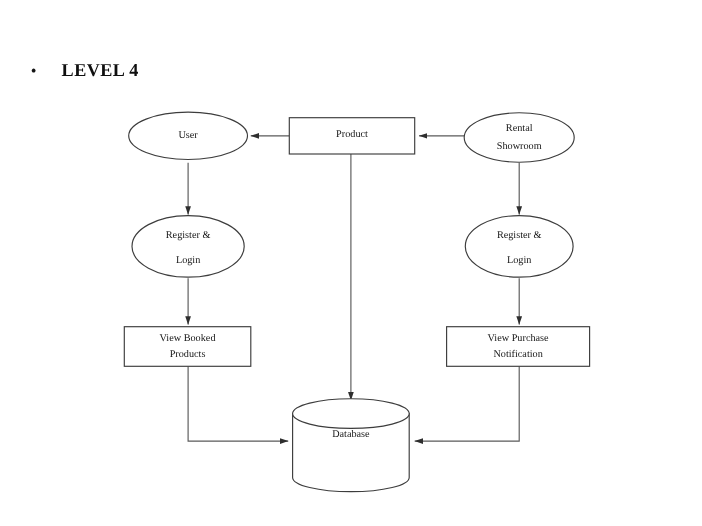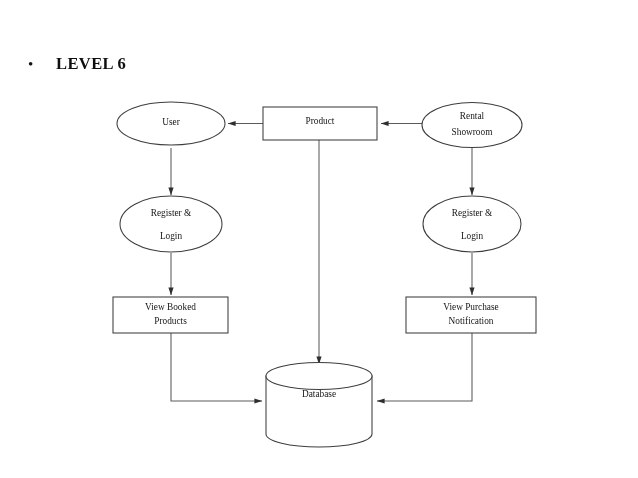--- a/index.html
+++ b/index.html
@@ -74,21 +74,21 @@
     dominant-baseline: middle;
   }
 </style>
 </head>
 <body>
 
 <div id="page">
 
   <div id="title-block">
     <span id="title-bullet">•</span>
-    <span id="title-text">LEVEL 6</span>
+    <span id="title-text">LEVEL 4</span>
   </div>
 
   <svg id="diagram" viewBox="0 0 638 478">
     <defs>
       <marker id="arrow" markerWidth="9" markerHeight="9" refX="7.6" refY="3" orient="auto" markerUnits="userSpaceOnUse">
         <path d="M0,0.4 L7.8,3 L0,5.6 z" fill="#2e2e2e"></path>
       </marker>
     </defs>
 
     <g>

